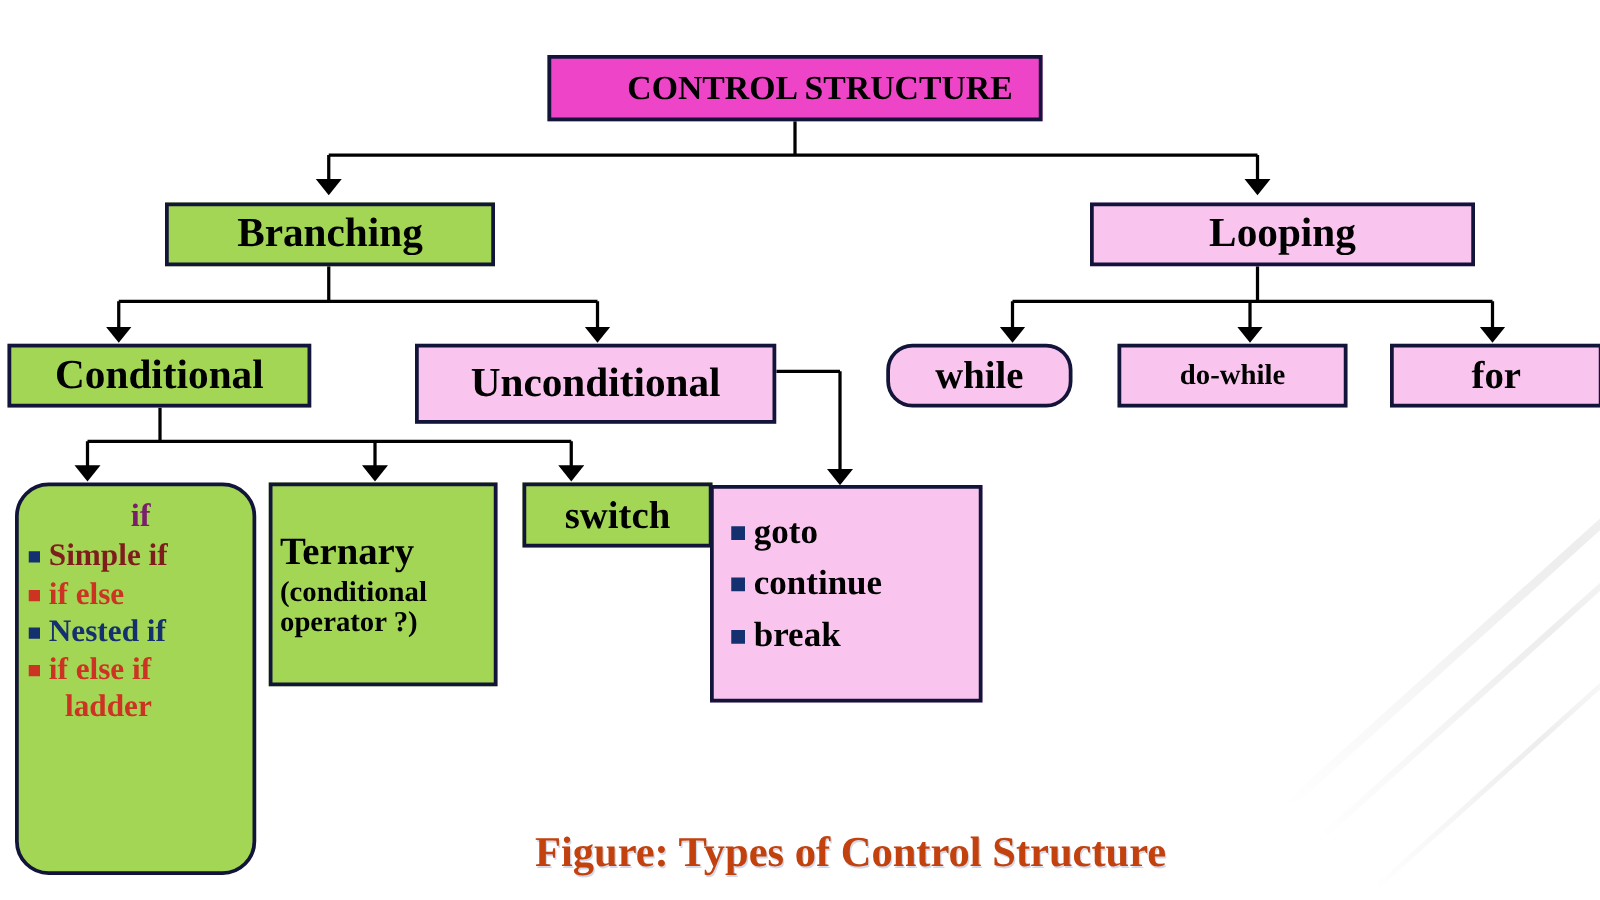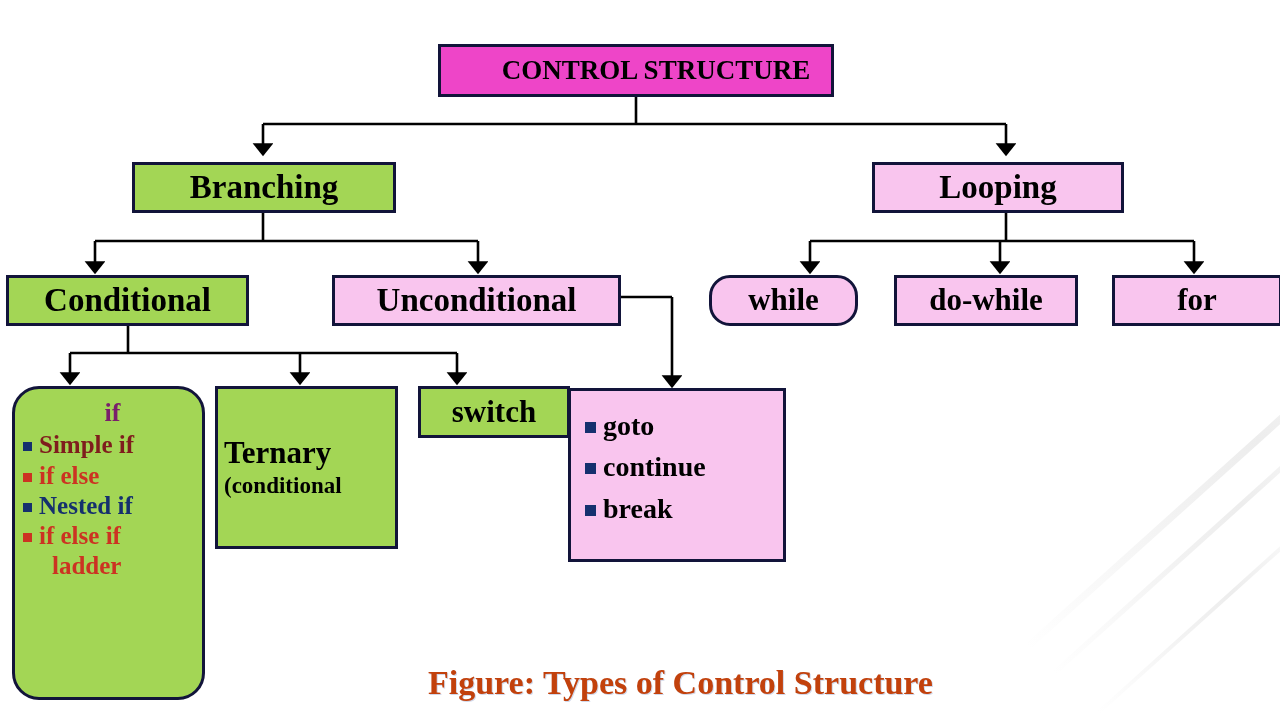--- a/index.html
+++ b/index.html
@@ -119,37 +119,37 @@
   </svg>
 
   <div class="box magenta" style="left:438px;top:44px;width:396px;height:53px;font-size:27px;">
     <span>CONTROL STRUCTURE</span>
   </div>
 
   <div class="box green" style="left:132px;top:162px;width:264px;height:51px;font-size:33px;">
     <span>Branching</span>
   </div>
 
-  <div class="box pink" style="left:872px;top:162px;width:252px;height:51px;font-size:33px;">
+  <div class="box pink" style="left:872px;top:162px;width:308px;height:51px;font-size:33px;">
     <span>Looping</span>
   </div>
 
   <div class="box green" style="left:6px;top:275px;width:243px;height:51px;font-size:33px;">
     <span>Conditional</span>
   </div>
 
-  <div class="box pink" style="left:332px;top:275px;width:289px;height:51px;font-size:33px;">
+  <div class="box pink" style="left:332px;top:275px;width:289px;height:64px;font-size:33px;">
     <span>Unconditional</span>
   </div>
 
   <div class="box pink" style="left:709px;top:275px;width:149px;height:51px;font-size:31px;border-radius:21px;">
     <span>while</span>
   </div>
 
-  <div class="box pink" style="left:894px;top:275px;width:184px;height:51px;font-size:31px;">
+  <div class="box pink" style="left:894px;top:275px;width:184px;height:51px;font-size:23px;">
     <span>do-while</span>
   </div>
 
   <div class="box pink" style="left:1112px;top:275px;width:170px;height:51px;font-size:31px;text-align:center;">
     <span>for</span>
   </div>
 
   <div class="box green list-box" style="left:12px;top:386px;width:193px;height:314px;padding:10px 0 0 8px;font-size:25px;border-radius:27px;">
     <div style="width:100%;text-align:center;color:#7a1f6b;font-size:26px;margin-bottom:4px;">if</div>
 
@@ -170,20 +170,21 @@
       <span style="color:#cc3322;">if else if</span>
     </div>
     <div class="li" style="margin:2px 13px;padding-left:16px;">
       <span style="color:#cc3322;">ladder</span>
     </div>
   </div>
 
   <div class="box green" style="left:215px;top:386px;width:183px;height:163px;padding:4px 6px;">
     <div style="font-size:31px;width:100%;text-align:left;">Ternary</div>
     <div style="font-size:23px;width:100%;text-align:left;margin-top:4px;">(conditional</div>
+    <div style="font-size:23px;width:100%;text-align:left;">operator ?)</div>
   </div>
 
   <div class="box green" style="left:406px;top:386px;width:152px;height:52px;font-size:31px;margin-left:12px;">
     <span>switch</span>
   </div>
 
   <div class="box pink list-box" style="left:568px;top:388px;width:218px;height:174px;padding:14px 0 0 14px;font-size:28px;">
     <div class="li" style="margin:6px 0;">
       <span class="bullet" style="background:#15306e;width:11px;height:11px;"></span>
       <span>goto</span>

